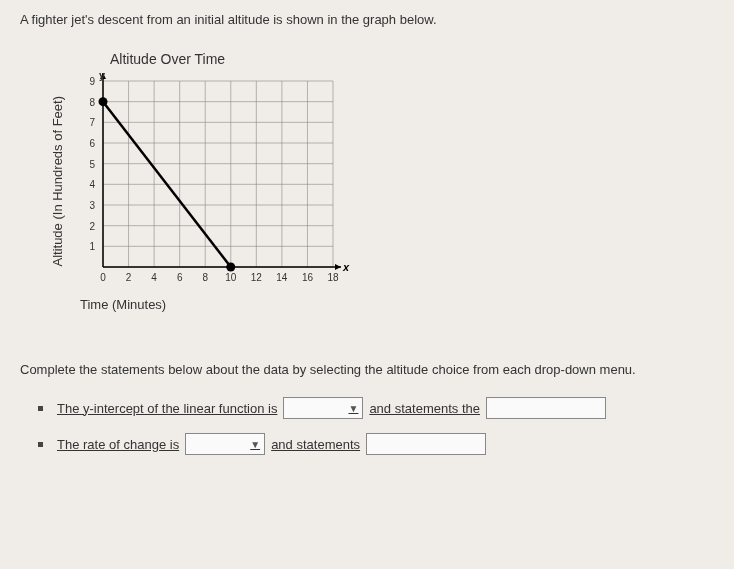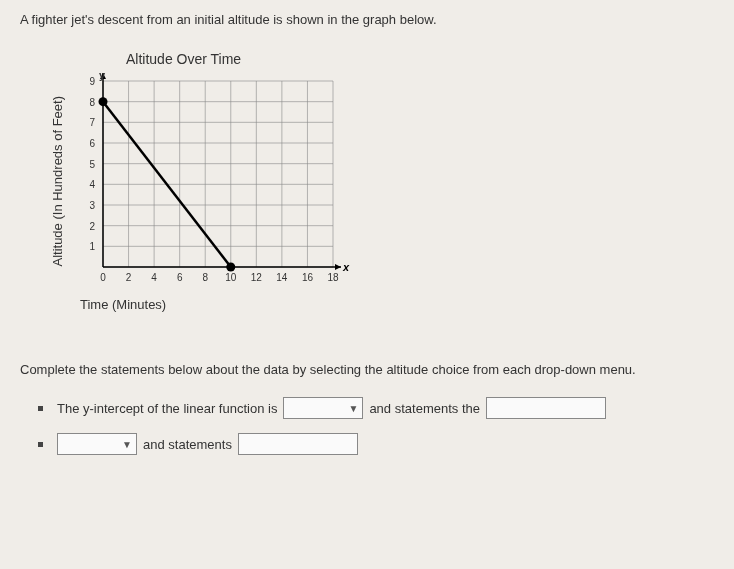--- a/index.html
+++ b/index.html
@@ -7,33 +7,33 @@
       font-family: Arial, sans-serif;
       background: #f0ede8;
       width: 734px;
       height: 569px;
       padding: 12px 20px;
       color: #333;
       font-size: 13px;
     }
     .intro { margin-bottom: 24px; font-size: 13px; }
     .chart-wrap { margin-left: 30px; margin-top: 8px; }
-    .chart-title { font-size: 14px; margin-left: 76px; margin-bottom: 4px; }
+    .chart-title { font-size: 14px; margin-left: 60px; margin-bottom: 4px; }
     .chart-area { display: flex; align-items: center; }
     .ylabel {
       writing-mode: vertical-rl;
       transform: rotate(180deg);
       font-size: 13px;
       margin-right: 6px;
     }
     .grid-block { position: relative; }
     svg.chart { display: block; }
     .xlabel { text-align: left; font-size: 13px; margin-top: 6px; margin-left: 30px; }
     .prompt { margin-top: 50px; font-size: 13px; }
-    .statements { margin-top: 20px; }
+    .statements { margin-top: 20px; text-decoration: underline; }
     .stmt { display: flex; align-items: center; margin: 14px 0 14px 18px; font-size: 13px; gap: 6px; }
     .bullet { width: 5px; height: 5px; background: #444; margin-right: 8px; }
     .dd {
       border: 1px solid #888;
       background: #fafafa;
       height: 22px;
       display: inline-flex;
       align-items: center;
       justify-content: flex-end;
       padding: 0 4px;
@@ -123,19 +123,20 @@
     <span class="bullet"></span>
     <span>The y-intercept of the linear function is</span>
     <span class="dd">
       <span class="chev">▼</span>
     </span>
     <span>and statements the</span>
     <span class="dd wide"></span>
   </div>
   <div class="stmt">
     <span class="bullet"></span>
+    <span>The rate of change is</span>
     <span class="dd">
       <span class="chev">▼</span>
     </span>
     <span>and statements</span>
     <span class="dd wide"></span>
   </div>
 </div>
 
 </body></html>

